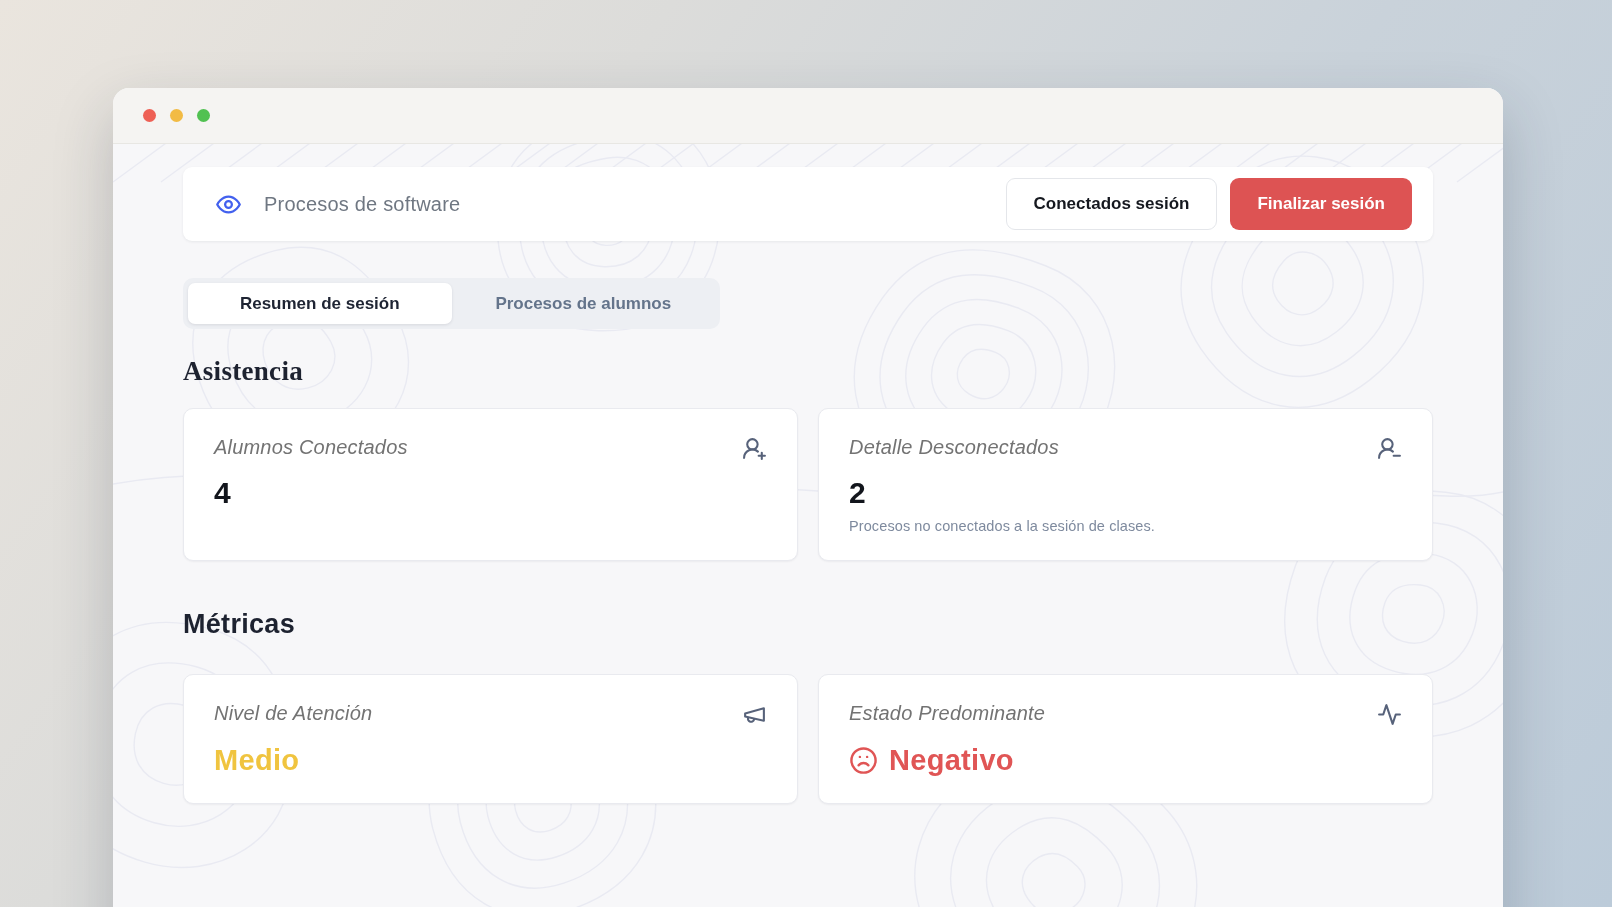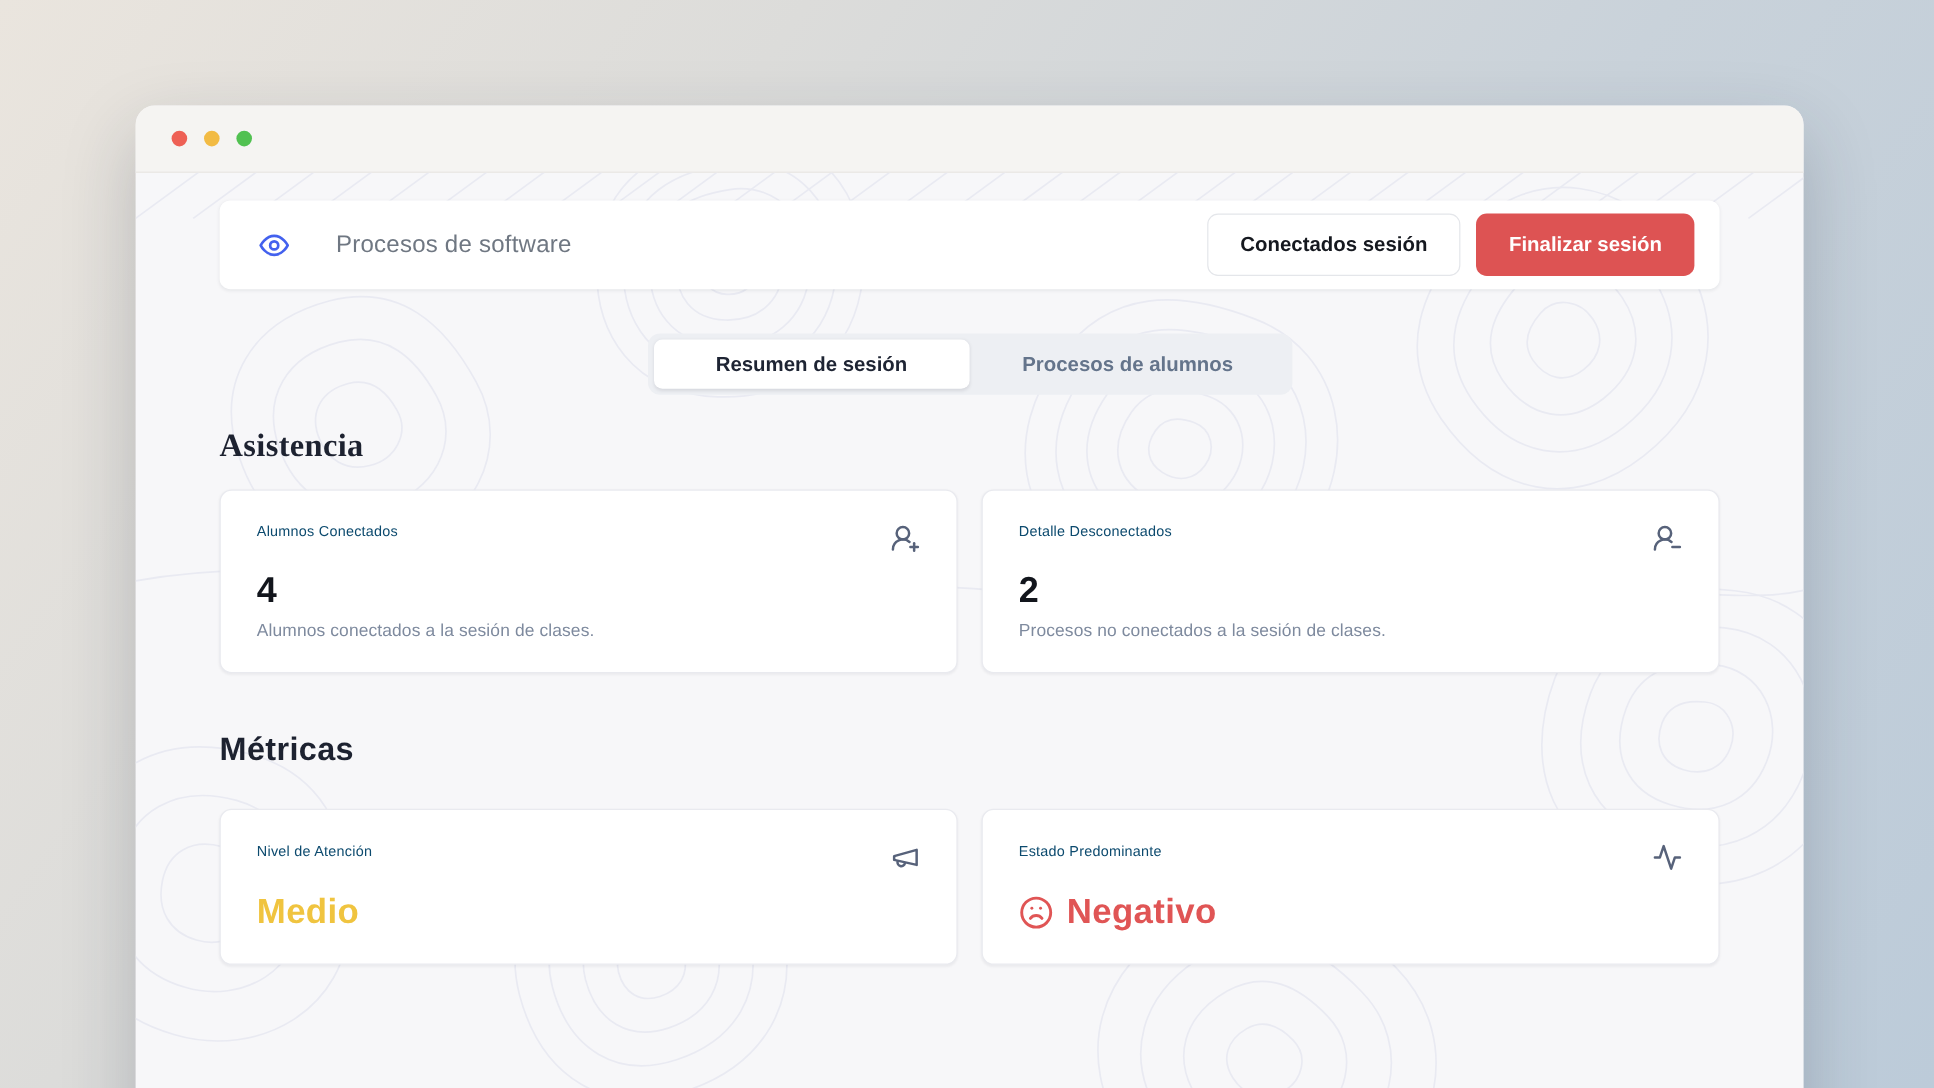--- a/index.html
+++ b/index.html
@@ -24,52 +24,52 @@
   .dot.green { background:#51c151; }
   .content { position:relative; height:824px; }
   .topo { position:absolute; inset:0; width:100%; height:100%; }
   .inner { position:relative; width:1250px; margin:0 auto; padding-top:23px; }
 
   .header-card {
     height:74px; background:#fff; border-radius:9px;
     display:flex; align-items:center; justify-content:space-between;
     padding:0 21px 0 32px; box-shadow:0 1px 3px rgba(16,24,40,.07);
   }
-  .header-left { display:flex; align-items:center; gap:38px; }
+  .header-left { display:flex; align-items:center; gap:22px; }
   .eye { width:27px; height:27px; color:#4361ee; display:block; }
   .session-title { font-size:20px; color:#6f7782; letter-spacing:.2px; }
   .header-actions { display:flex; align-items:center; gap:13px; }
   .btn {
     height:52px; border-radius:9px; font-size:17px; font-weight:700;
     padding:0 27px; font-family:inherit; cursor:pointer;
   }
   .btn-ghost { background:#fff; border:1px solid #e4e6ea; color:#15181f; }
   .btn-danger { background:#dd5353; border:none; color:#ffffff; }
 
-  .tabs-row { display:flex; justify-content:center; margin-top:37px; }
+  .tabs-row { display:flex; justify-content:flex-start; margin-top:37px; }
   .tabs { width:537px; background:#edeff3; border-radius:10px; padding:5px; display:flex; }
   .tab {
     flex:1; height:41px; border:none; background:transparent; border-radius:7px;
     font-family:inherit; font-size:17px; font-weight:600; color:#64748b; cursor:pointer;
   }
   .tab.active { background:#fff; color:#1e2433; box-shadow:0 1px 3px rgba(16,24,40,.10); }
 
   h2.section { font-size:27px; font-weight:600; color:#1d2230; letter-spacing:.3px; }
   .h-asistencia { margin-top:27px;font-family:Liberation Serif, serif; }
   .h-metricas { margin-top:48px; }
   .grid { display:grid; grid-template-columns:1fr 1fr; gap:20px; }
   .grid-asistencia { margin-top:21px; }
   .grid-metricas { margin-top:34px; }
 
   .card {
     background:#fff; border:1px solid #e9eaef; border-radius:10px;
     padding:27px 30px 26px 30px; box-shadow:0 1px 2px rgba(16,24,40,.05);
   }
   .card-top { display:flex; justify-content:space-between; align-items:flex-start; }
-  .card-title { font-size:12px; font-weight:500; color:#0c4a6e; letter-spacing:.2px; }
+  .card-title { font-size:20px; font-weight:500; color:#737373; letter-spacing:.2px;font-style:italic; }
   .card-icon { width:25px; height:25px; color:#57627a; display:block; }
   .stat-value { font-size:30px; font-weight:700; color:#12151c; margin-top:15px; }
   .stat-desc { font-size:14.5px; color:#7e8a9e; margin-top:8px; letter-spacing:.1px; }
   .metric-value { display:flex; align-items:center; gap:11px; margin-top:17px; font-size:29px; font-weight:800; letter-spacing:.3px;text-align:right; }
   .metric-value .face { width:29px; height:29px; display:block; }
   .text-warning { color:#f0c43f; }
   .text-danger { color:#e05555; }
 </style>
 </head>
 <body>
@@ -205,21 +205,20 @@
           <div class="card-top">
             <span class="card-title">Alumnos Conectados</span>
             <svg class="card-icon" viewBox="0 0 24 24" fill="none" stroke="currentColor" stroke-width="2" stroke-linecap="round" stroke-linejoin="round">
               <path d="M2 21a8 8 0 0 1 13.292-6"></path>
                 <circle cx="10" cy="8" r="5"></circle>
               <path d="M19 16v6"></path>
                 <path d="M22 19h-6"></path>
             </svg>
           </div>
           <div class="stat-value">4</div>
-          <div class="stat-desc">Alumnos conectados a la sesión de clases.</div>
         </div>
 
         <div class="card">
           <div class="card-top">
             <span class="card-title">Detalle Desconectados</span>
             <svg class="card-icon" viewBox="0 0 24 24" fill="none" stroke="currentColor" stroke-width="2" stroke-linecap="round" stroke-linejoin="round">
               <path d="M2 21a8 8 0 0 1 13.292-6"></path>
                 <circle cx="10" cy="8" r="5"></circle>
               <path d="M22 19h-6"></path>
             </svg>

